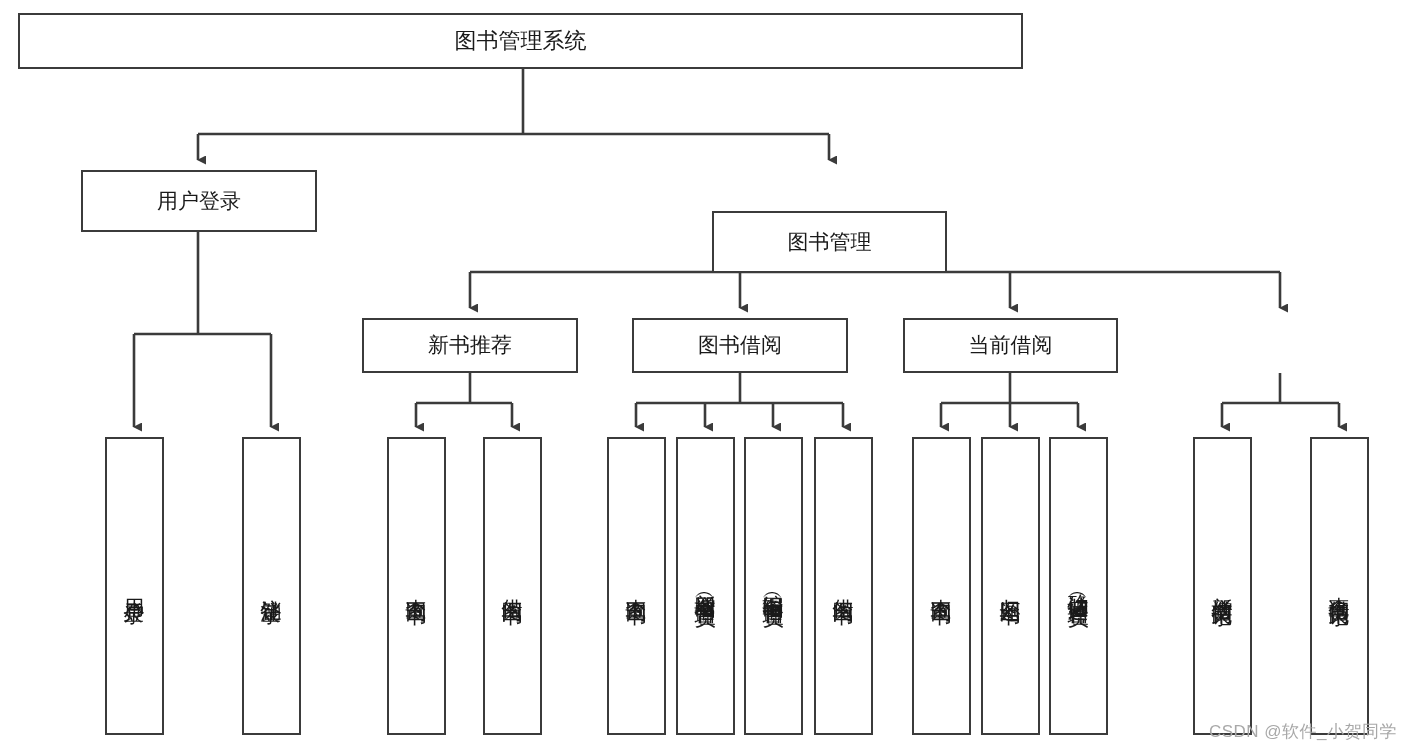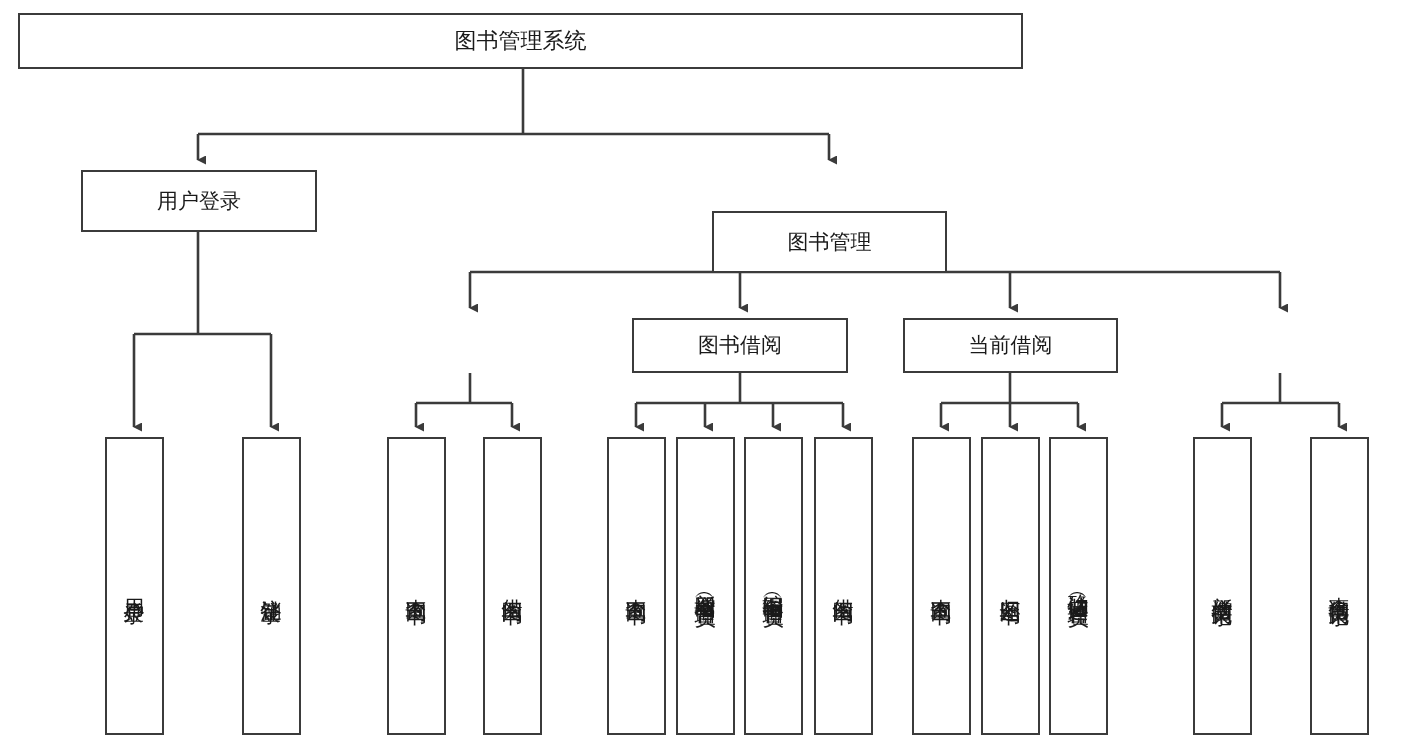--- a/index.html
+++ b/index.html
@@ -128,20 +128,23 @@
     <span class="node-label">图书管理系统</span>
   </div>
 
   <div class="node horizontal" style="left:81px; top:170px; width:236px; height:62px;">
     <span class="node-label">用户登录</span>
   </div>
   <div class="node horizontal" style="left:712px; top:170px; width:235px; height:62px;margin-top:41px;">
     <span class="node-label">图书管理</span>
   </div>
 
+  <div class="node horizontal" style="left:362px; top:318px; width:216px; height:55px;">
+    <span class="node-label">新书推荐</span>
+  </div>
   <div class="node horizontal" style="left:632px; top:318px; width:216px; height:55px;">
     <span class="node-label">图书借阅</span>
   </div>
   <div class="node horizontal" style="left:903px; top:318px; width:215px; height:55px;">
     <span class="node-label">当前借阅</span>
   </div>
 
   <div class="node vertical" style="left:105px; top:437px; width:59px; height:298px;">
     <span class="node-label">用户登录</span>
   </div>
@@ -179,14 +182,15 @@
     <span class="node-label">确认归还（管理员）</span>
   </div>
 
   <div class="node vertical" style="left:1193px; top:437px; width:59px; height:298px;">
     <span class="node-label">新增借阅记录</span>
   </div>
   <div class="node vertical" style="left:1310px; top:437px; width:59px; height:298px;">
     <span class="node-label">查询借阅记录</span>
   </div>
 
+  <div class="watermark">CSDN @软件_小贺同学</div>
 
 </div>
 
 </body></html>

